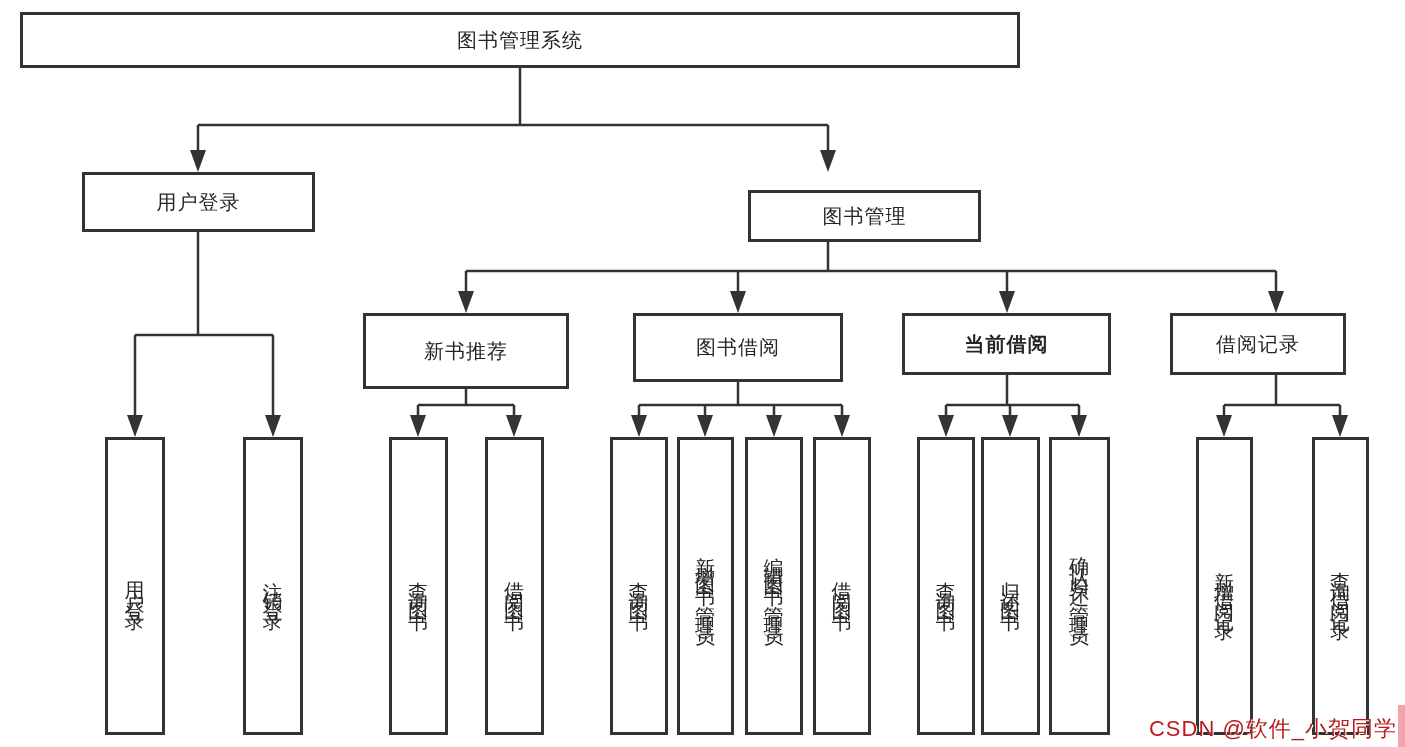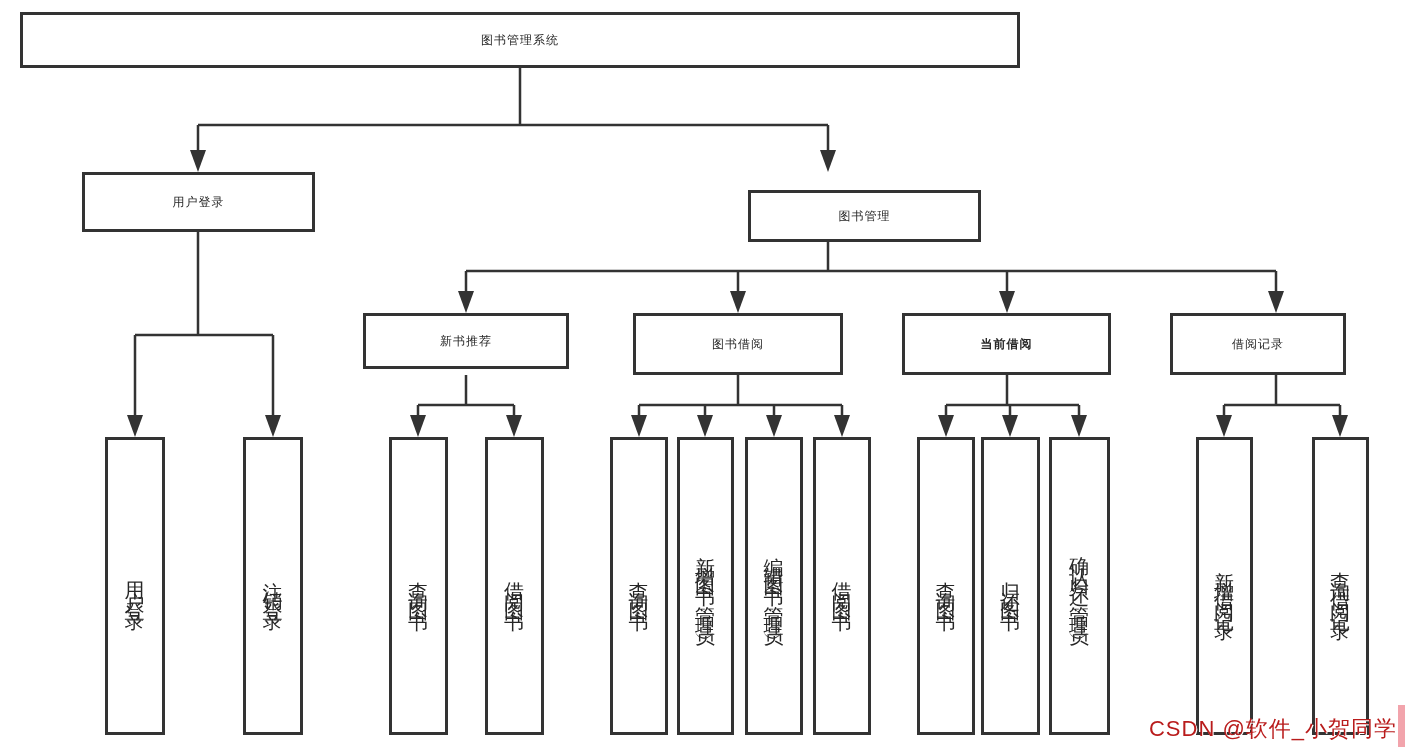--- a/index.html
+++ b/index.html
@@ -11,21 +11,21 @@
     overflow:hidden;
   }
   .connector-layer{position:absolute;left:0;top:0;width:1405px;height:747px;}
   .node{
     position:absolute;
     box-sizing:border-box;
     background:#ffffff;
     border:3px solid #333333;
     display:flex;align-items:center;justify-content:center;
     color:#262626;
-    font-size:12px;
+    font-size:20px;
     letter-spacing:1px;
     white-space:nowrap;
   }
   .leaf{
     position:absolute;
     box-sizing:border-box;
     background:#ffffff;
     border:3px solid #333333;
     top:437px;height:298px;
     display:flex;align-items:center;justify-content:center;
@@ -112,24 +112,24 @@
     <span>图书管理系统</span>
   </div>
 
   <div class="node" style="left:82px;top:172px;width:233px;height:60px;">
     <span>用户登录</span>
   </div>
   <div class="node" style="left:748px;top:172px;width:233px;height:52px;margin-top:18px;">
     <span>图书管理</span>
   </div>
 
-  <div class="node" style="left:363px;top:313px;width:206px;height:56px;">
+  <div class="node" style="left:363px;top:313px;width:206px;height:76px;">
     <span>新书推荐</span>
   </div>
-  <div class="node" style="left:633px;top:313px;width:210px;height:62px;">
+  <div class="node" style="left:633px;top:313px;width:210px;height:69px;">
     <span>图书借阅</span>
   </div>
   <div class="node" style="left:902px;top:313px;width:209px;height:62px;font-weight:bold;">
     <span>当前借阅</span>
   </div>
   <div class="node" style="left:1170px;top:313px;width:176px;height:62px;">
     <span>借阅记录</span>
   </div>
 
   <div class="leaf" style="left:105px;width:60px;">

